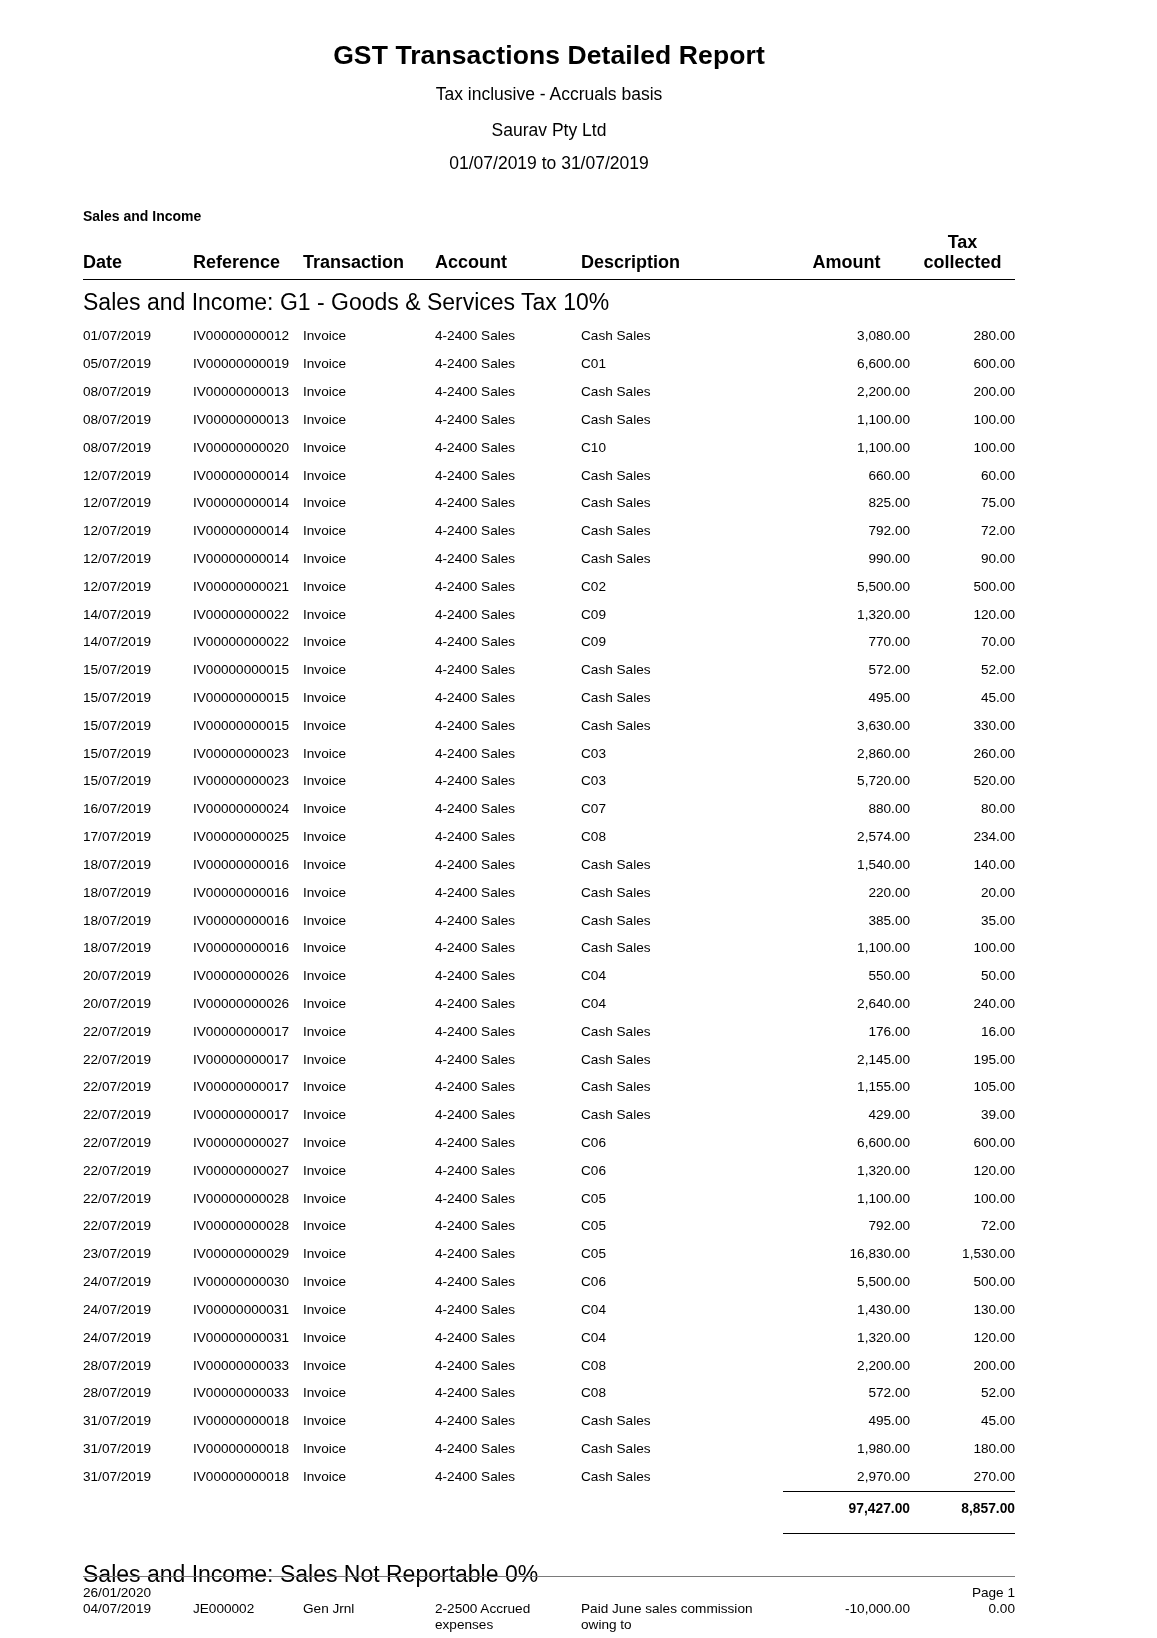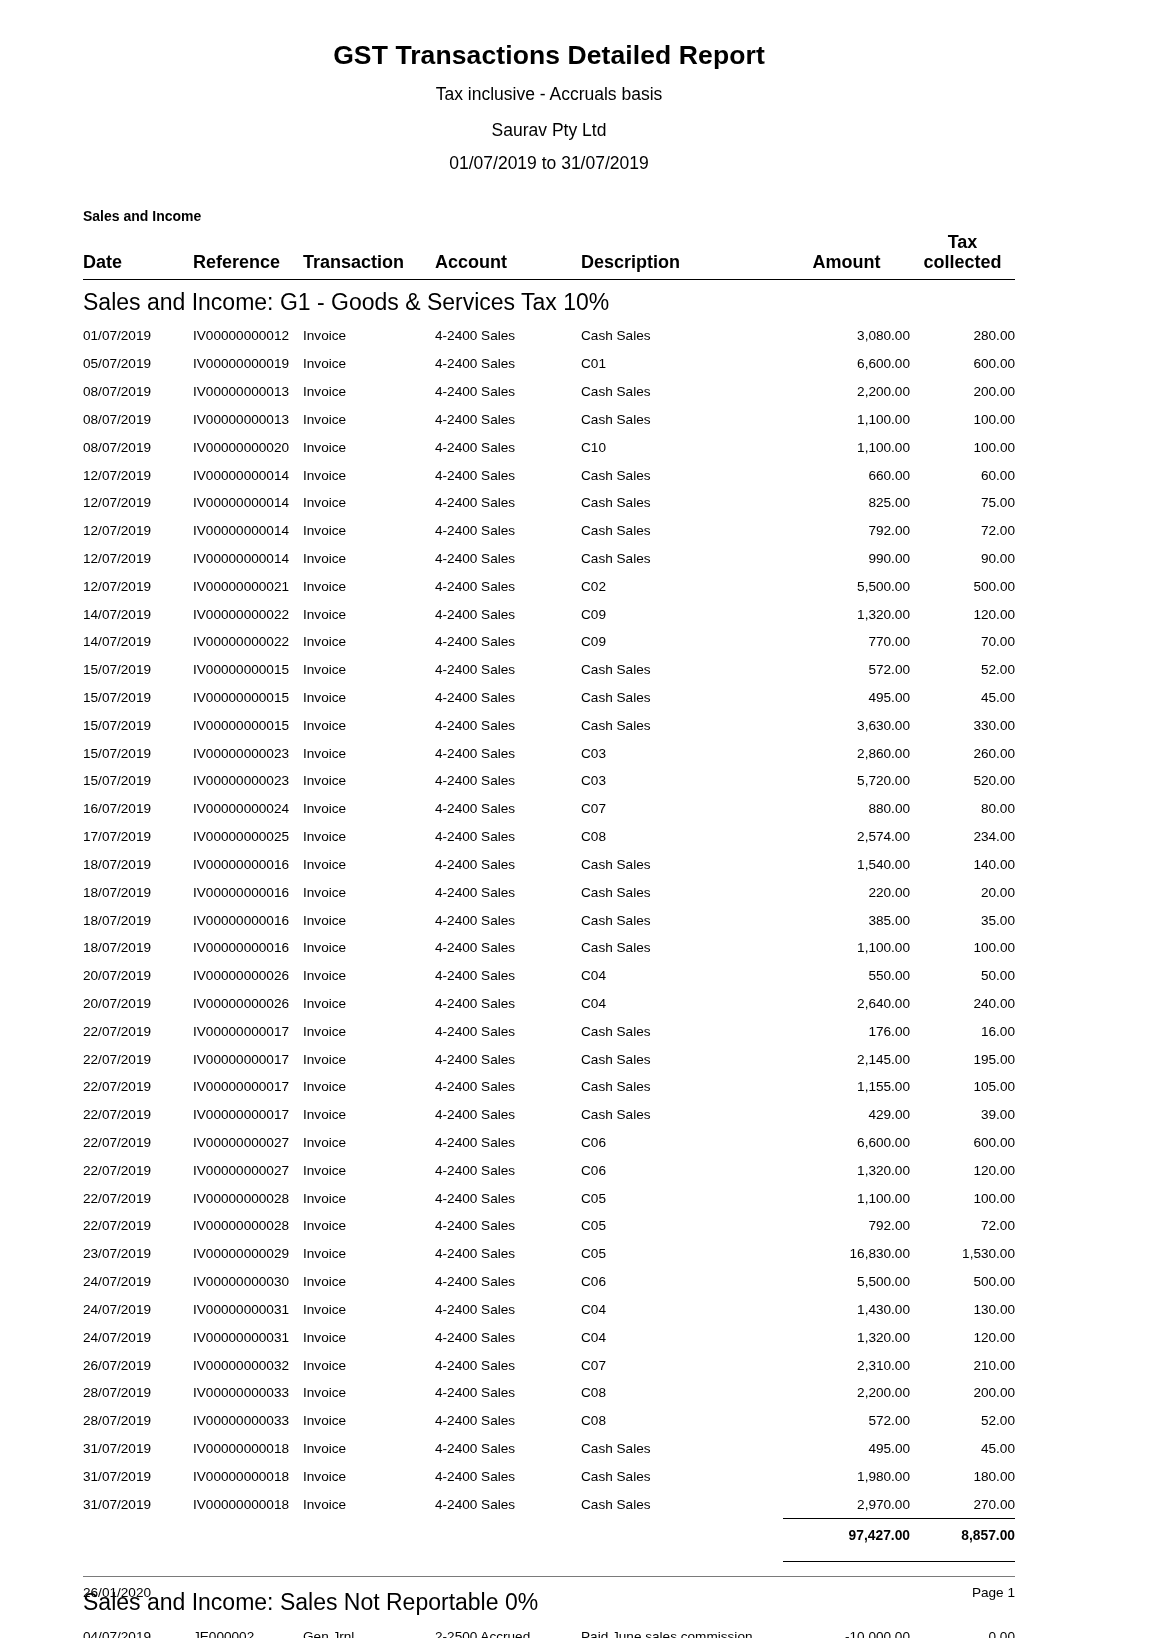--- a/index.html
+++ b/index.html
@@ -509,29 +509,20 @@
           <tr>
             <td>24/07/2019</td>
             <td>IV00000000031</td>
             <td>Invoice</td>
             <td class="wrap">4-2400 Sales</td>
             <td class="wrap">C04</td>
             <td class="num">1,320.00</td>
             <td class="num">120.00</td>
           </tr>
           <tr>
-            <td>26/07/2019</td>
-            <td>IV00000000032</td>
-            <td>Invoice</td>
-            <td class="wrap">4-2400 Sales</td>
-            <td class="wrap">C07</td>
-            <td class="num">2,310.00</td>
-            <td class="num">210.00</td>
-          </tr>
-          <tr>
             <td>28/07/2019</td>
             <td>IV00000000033</td>
             <td>Invoice</td>
             <td class="wrap">4-2400 Sales</td>
             <td class="wrap">C08</td>
             <td class="num">2,200.00</td>
             <td class="num">200.00</td>
           </tr>
           <tr>
             <td>28/07/2019</td>

